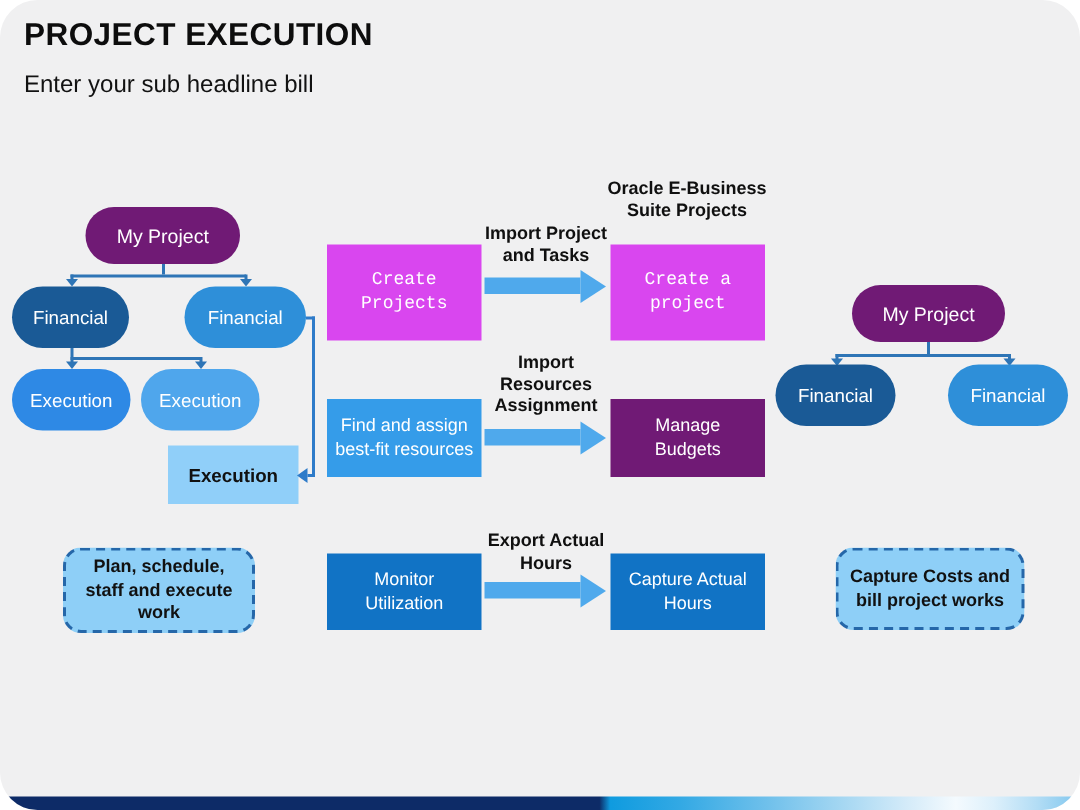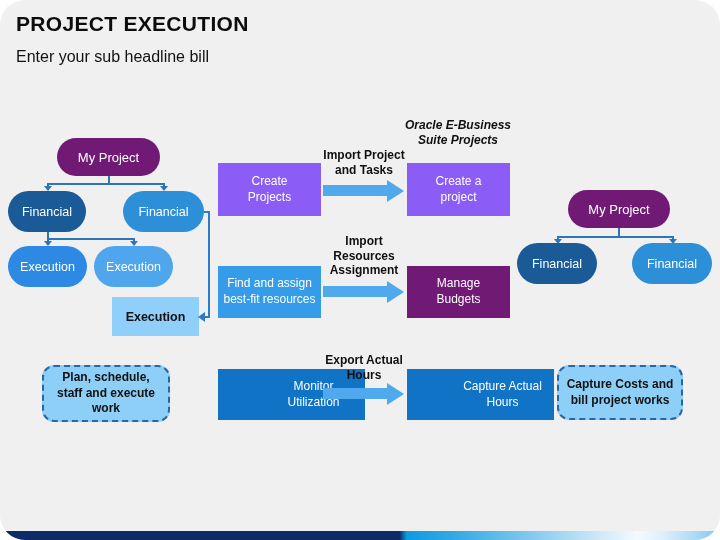--- a/index.html
+++ b/index.html
@@ -46,24 +46,24 @@
   .hdr{
     position:absolute;width:130px;text-align:center;
     font-size:12px;font-weight:bold;color:#101010;line-height:1.25;
   }
   .flow-box{
     position:absolute;width:103px;color:#fff;font-size:12px;line-height:1.3;
     display:flex;align-items:center;justify-content:center;text-align:center;
   }
   .flow-box .inner-narrow{width:62px;}
   .flow-box .inner-wide{width:96px;}
-  .row1{top:163px;height:53px;background:#8b5cf6;}
+  .row1{top:163px;height:64px;background:#d946ef;font-family:Liberation Mono, monospace;}
   .row2L{top:266px;height:52px;background:#359CE9;}
   .row2R{top:266px;height:52px;background:#701a75;}
-  .row3{top:369px;height:51px;background:#1173C5;padding-left:44px;}
+  .row3{top:369px;height:51px;background:#1173C5;}
   .colL{left:218px;} .colR{left:407px;}
   .lbl{
     position:absolute;text-align:center;font-size:12px;font-weight:bold;
     color:#101010;line-height:1.22;
   }
   
   .barrow{position:absolute;}
   .barrow .shaft{position:absolute;left:0;width:64px;height:11px;background:#4FA9EC;}
   .barrow .head{position:absolute;left:64px;width:0;height:0;
     border-top:11px solid transparent;border-bottom:11px solid transparent;
@@ -112,21 +112,21 @@
 
   <div class="pill node c-vividblue" style="left:8px;top:246px;width:79px;">Execution</div>
   <div class="pill node c-midblue" style="left:94px;top:246px;width:79px;">Execution</div>
 
   <div class="rect-exec">Execution</div>
   <div class="conn bright" style="left:204px;top:211px;width:6px;height:2px;"></div>
   <div class="conn bright" style="left:208px;top:211px;width:2px;height:107px;"></div>
   <div class="conn bright" style="left:205px;top:316px;width:5px;height:2px;"></div>
   <div class="ah-left" style="left:198px;top:312px;"></div>
 
-  <div class="hdr" style="left:393px;top:118px;font-style:italic;">Oracle E-Business Suite Projects</div>
+  <div class="hdr" style="left:393px;top:118px;">Oracle E-Business Suite Projects</div>
 
   <div class="flow-box row1 colL">
     <div class="inner-narrow">Create Projects</div>
   </div>
   <div class="lbl" style="left:317px;top:148px;width:94px;">Import Project and Tasks</div>
   <div class="barrow" style="left:323px;top:180px;">
     <div class="shaft" style="top:5px;"></div>
     <div class="head" style="top:0;"></div>
   </div>
   <div class="flow-box row1 colR">

